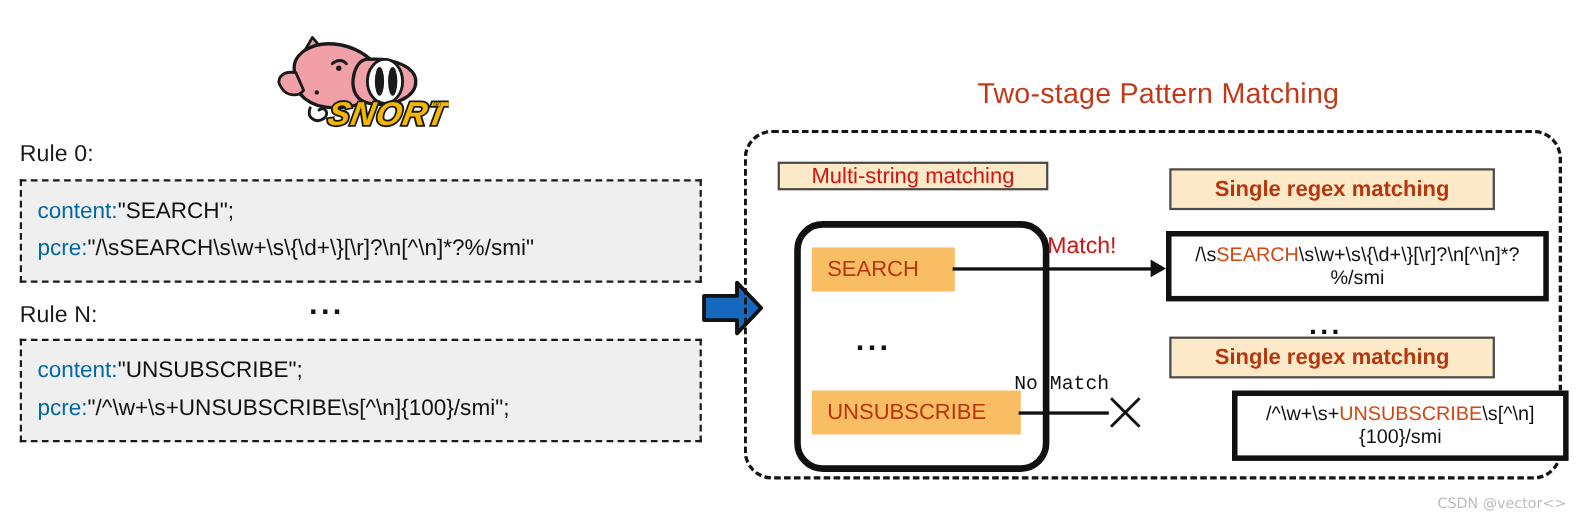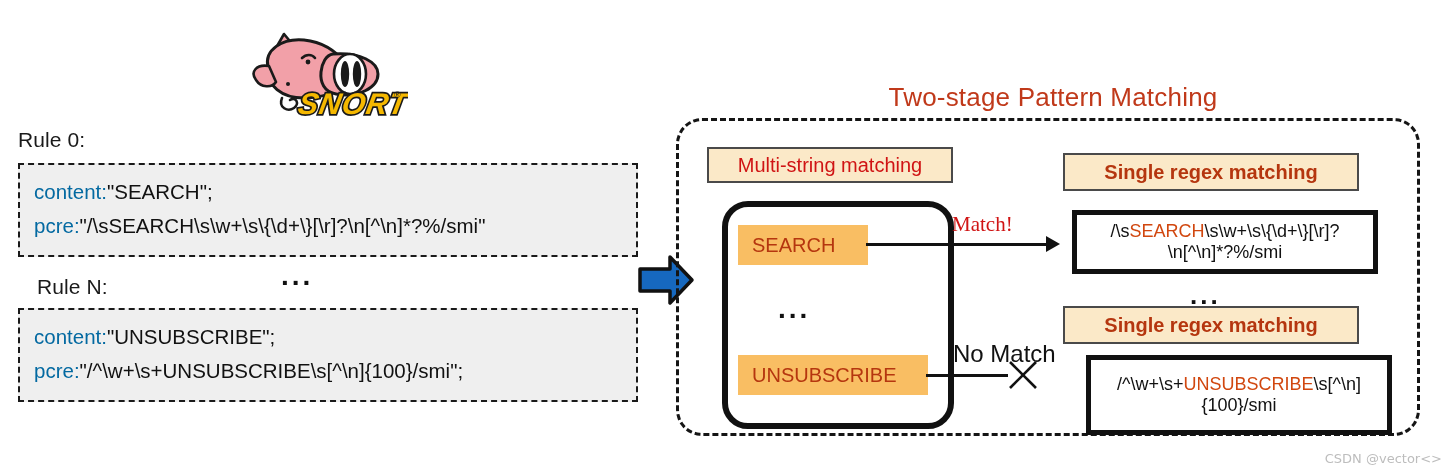--- a/index.html
+++ b/index.html
@@ -24,36 +24,36 @@
   .rule-line{font-size:20.5px;color:#111;white-space:nowrap;line-height:1.15;}
   .kw{color:#0369a1;}
   .mid-dots{font-size:28px;font-weight:bold;color:#111;letter-spacing:3px;line-height:1;}
 
   
   #blue-arrow{left:636px;top:252px;width:60px;height:56px;}
 
   
   #stage-title{
     left:673px;top:70px;width:760px;text-align:center;
-    font-size:26px;color:#c0391a;letter-spacing:.2px;white-space:nowrap;margin-top:12px;
+    font-size:26px;color:#c0391a;letter-spacing:.2px;white-space:nowrap;
   }
 
   
   #stage-container{
     left:676px;top:118px;width:744px;height:318px;
     border:3px dashed #151515;border-radius:26px;box-sizing:border-box;
   }
 
   
   .caption-box{
     background:#fbe9c8;border:2px solid #4a4a4a;box-sizing:border-box;
     display:flex;align-items:center;justify-content:center;
     font-size:20px;white-space:nowrap;
   }
-  #cap-multi{left:707px;top:147px;width:246px;height:36px;}
+  #cap-multi{left:707px;top:147px;width:246px;height:26px;}
   #cap-multi .cap-t{color:#d01414;}
   #cap-reg1{left:1063px;top:153px;width:296px;height:38px;}
   #cap-reg2{left:1063px;top:306px;width:296px;height:38px;}
   .cap-orange{color:#b5360f;font-weight:bold;}
 
   
   #string-set-box{
     left:722px;top:201px;width:232px;height:228px;
     border:6px solid #111;border-radius:26px;background:#fff;box-sizing:border-box;
   }
@@ -66,42 +66,42 @@
   #chip-search{left:738px;top:225px;width:130px;height:40px;}
   #chip-unsub{left:738px;top:355px;width:190px;height:40px;}
   #chip-dots{left:778px;top:295px;font-size:28px;font-weight:bold;color:#111;letter-spacing:3px;line-height:1;}
 
   
   .regex-box{
     border:5px solid #111;background:#fff;box-sizing:border-box;
     display:flex;align-items:center;justify-content:center;text-align:center;
     font-size:18px;color:#111;line-height:1.18;padding:4px 8px;
   }
-  #regex1{left:1060px;top:210px;width:306px;height:64px;margin-left:12px;}
-  #regex2{left:1086px;top:355px;width:306px;height:80px;}
+  #regex1{left:1060px;top:210px;width:348px;height:64px;}
+  #regex2{left:1120px;top:355px;width:306px;height:64px;}
   .hl{color:#d1470f;}
 
   
   #line-match{left:866px;top:243px;width:184px;height:3px;background:#111;}
   #arrowhead-match{
     left:1046px;top:236px;width:0;height:0;
     border-top:8px solid transparent;border-bottom:8px solid transparent;
     border-left:14px solid #111;
   }
-  #label-match{left:952px;top:212px;font-size:21px;color:#d01414;white-space:nowrap;font-family:Liberation Serif, serif;}
+  #label-match{left:952px;top:212px;font-size:21px;color:#d01414;white-space:nowrap;}
 
   #line-nomatch{left:926px;top:374px;width:82px;height:3px;background:#111;}
-  #label-nomatch{left:953px;top:340px;font-size:24px;color:#111;white-space:nowrap;}
+  #label-nomatch{left:922px;top:340px;font-size:18px;color:#111;white-space:nowrap;font-family:Liberation Mono, monospace;}
   #cross-nomatch{left:1006px;top:358px;width:34px;height:34px;}
 
   #dots-right{left:1190px;top:282px;font-size:26px;font-weight:bold;color:#111;letter-spacing:3px;line-height:1;}
 
   
   #watermark{
-    right:4px;bottom:6px;font-size:13px;color:#bdbdbd;white-space:nowrap;
+    right:22px;bottom:6px;font-size:13px;color:#bdbdbd;white-space:nowrap;
     font-family:"DejaVu Sans",sans-serif;
   }
 </style>
 </head>
 <body>
 
 <div class="abs" id="snort-logo">
   <svg width="170" height="100" viewBox="0 0 170 100" xmlns="http://www.w3.org/2000/svg">
     <g>
 
@@ -138,21 +138,21 @@
   <div class="rule-line">
     <span class="kw">content:</span><span>"SEARCH";</span>
   </div>
   <div class="rule-line">
     <span class="kw">pcre:</span><span>"/\sSEARCH\s\w+\s\{\d+\}[\r]?\n[^\n]*?%/smi"</span>
   </div>
 </div>
 
 <div class="abs mid-dots" style="left:281px;top:262px;">...</div>
 
-<div class="abs rule-label" style="left:18px;top:275px;margin-left:19px;">Rule N:</div>
+<div class="abs rule-label" style="left:18px;top:275px;">Rule N:</div>
 
 <div class="abs rule-box" id="rule-n-box" style="left:18px;top:308px;width:620px;height:94px;">
   <div class="rule-line">
     <span class="kw">content:</span><span>"UNSUBSCRIBE";</span>
   </div>
   <div class="rule-line">
     <span class="kw">pcre:</span><span>"/^\w+\s+UNSUBSCRIBE\s[^\n]{100}/smi";</span>
   </div>
 </div>
 

